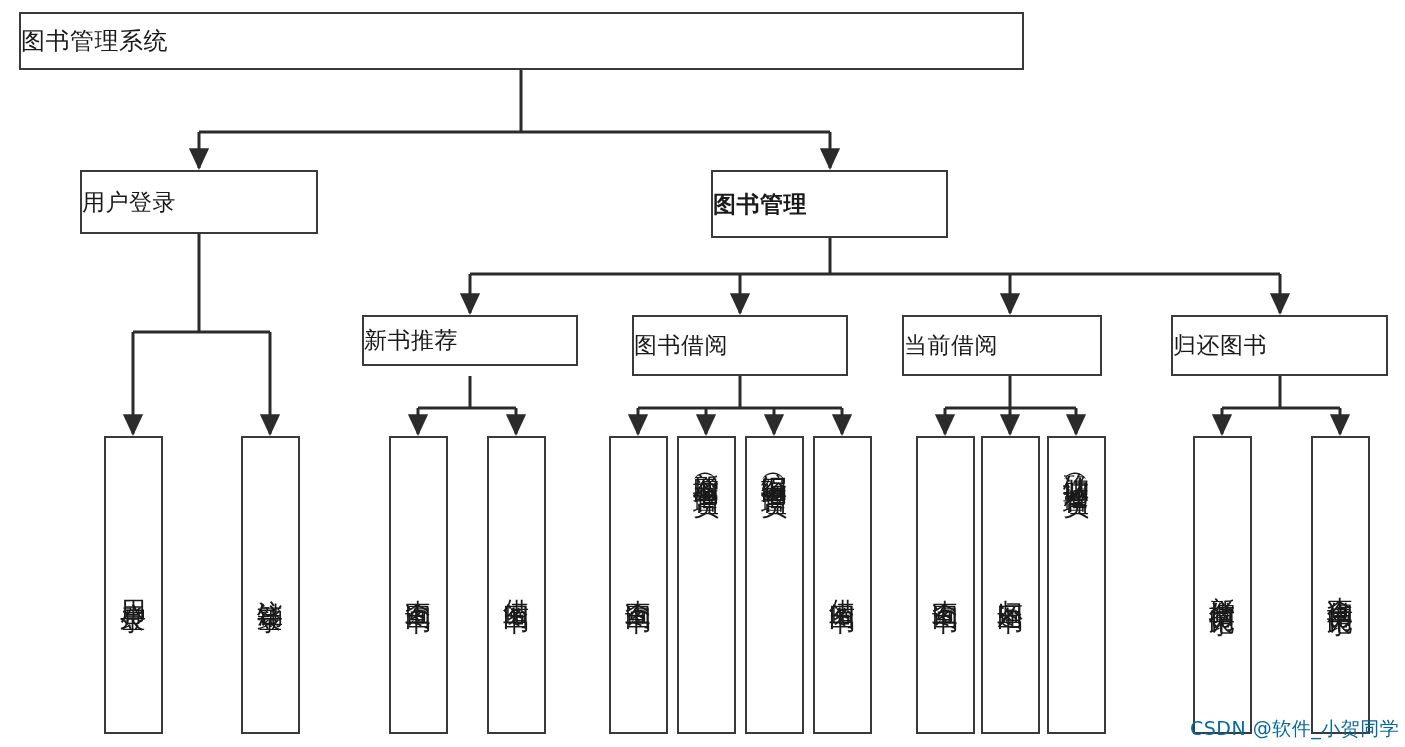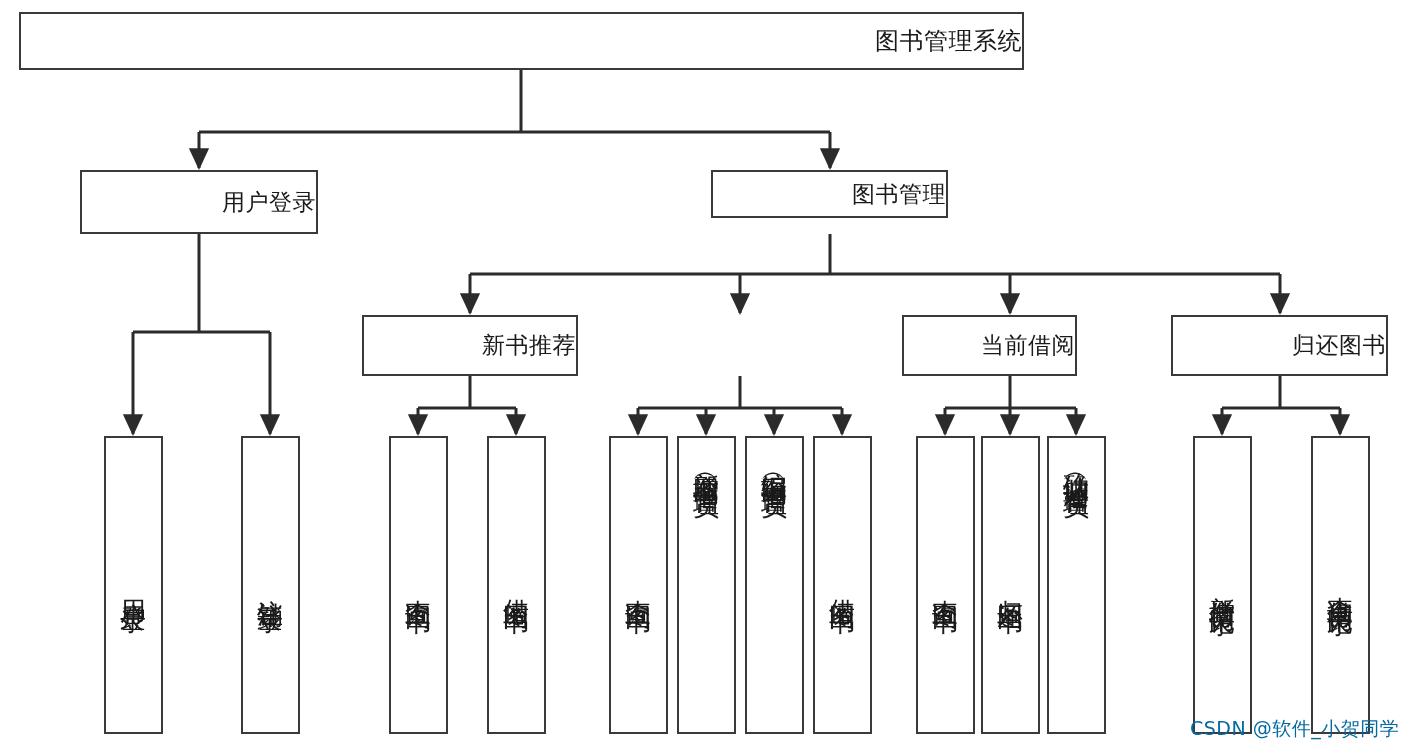--- a/index.html
+++ b/index.html
@@ -25,21 +25,21 @@
     height: 747px;
     pointer-events: none;
   }
   .node {
     position: absolute;
     box-sizing: border-box;
     border: 2.5px solid #3a3a3a;
     background: #ffffff;
     display: flex;
     align-items: center;
-    justify-content: flex-end;
+    justify-content: flex-start;
     color: #1a1a1a;
   }
   .node .label {
     display: block;
     text-align: center;
     line-height: 1.0;
   }
   
   .node.h .label {
     font-size: 23px;
@@ -133,28 +133,31 @@
     </g>
   </svg>
 
   <div class="node h root" style="left:19px; top:12px; width:1005px; height:58px;">
     <span class="label">图书管理系统</span>
   </div>
 
   <div class="node h" style="left:80px; top:170px; width:238px; height:64px;">
     <span class="label">用户登录</span>
   </div>
-  <div class="node h" style="left:711px; top:170px; width:237px; height:48px;">
+  <div class="node h" style="left:711px; top:170px; width:237px; height:68px;font-weight:bold;">
     <span class="label">图书管理</span>
   </div>
 
-  <div class="node h" style="left:362px; top:315px; width:216px; height:61px;">
+  <div class="node h" style="left:362px; top:315px; width:216px; height:51px;">
     <span class="label">新书推荐</span>
   </div>
-  <div class="node h" style="left:902px; top:315px; width:175px; height:61px;">
+  <div class="node h" style="left:632px; top:315px; width:216px; height:61px;">
+    <span class="label">图书借阅</span>
+  </div>
+  <div class="node h" style="left:902px; top:315px; width:200px; height:61px;">
     <span class="label">当前借阅</span>
   </div>
   <div class="node h" style="left:1171px; top:315px; width:217px; height:61px;">
     <span class="label">归还图书</span>
   </div>
 
   <div class="node v short" style="left:104px; top:436px; width:59px; height:298px;">
     <span class="label">用户登录</span>
   </div>
   <div class="node v short" style="left:241px; top:436px; width:59px; height:298px;">

